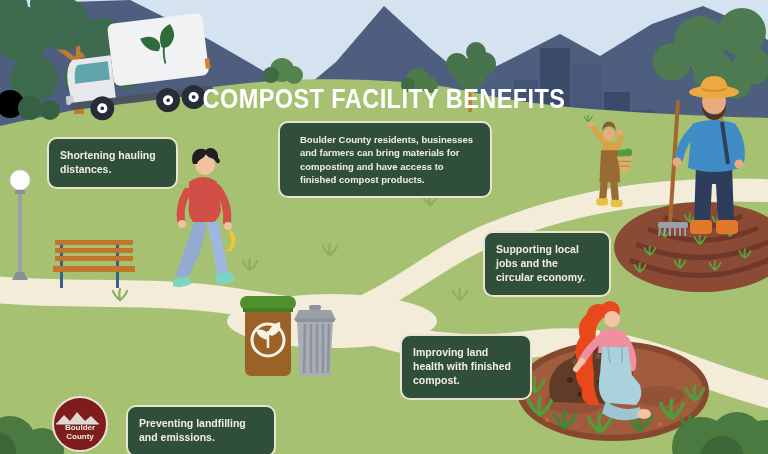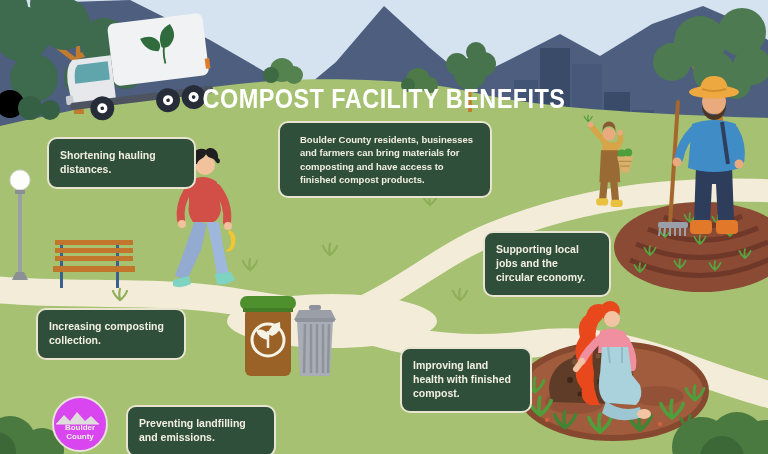--- a/index.html
+++ b/index.html
@@ -4,28 +4,28 @@
 <style>
   html,body{margin:0;padding:0;background:#ffffff;}
   .stage{position:relative;width:768px;height:454px;overflow:hidden;font-family:"Liberation Sans",sans-serif;}
   .scene{position:absolute;left:0;top:0;width:768px;height:454px;display:block;}
   .title{position:absolute;top:86px;left:0;width:768px;margin:0;text-align:center;color:#ffffff;
          font-weight:800;font-size:27px;line-height:1;letter-spacing:.5px;transform:scaleX(.87);
          font-family:"Liberation Sans",sans-serif;}
   .box{position:absolute;background:#2f4f3a;border:2px solid #e9e4d0;border-radius:10px;
        color:#f2efe2;font-weight:bold;font-size:10.5px;line-height:1.32;
        padding:10px 11px;box-sizing:border-box;font-family:"Liberation Sans",sans-serif;}
-  .b1{left:47px;top:137px;width:149px;}
+  .b1{left:47px;top:137px;width:131px;}
   .b2{left:278px;top:121px;width:214px;font-size:9.5px;line-height:1.4;padding-left:20px;}
   .b3{left:483px;top:231px;width:128px;}
   .b4{left:36px;top:308px;width:150px;}
   .b5{left:126px;top:389px;width:150px;margin-top:16px;}
-  .b6{left:400px;top:347px;width:132px;}
+  .b6{left:400px;top:334px;width:132px;}
   .logo{position:absolute;left:52px;top:396px;width:56px;height:56px;border-radius:50%;
-        background:#d946ef;border:2px solid #e6e4d6;box-sizing:border-box;overflow:hidden;}
+        background:#7f1d1d;border:2px solid #e6e4d6;box-sizing:border-box;overflow:hidden;}
   .logo svg{position:absolute;left:0;top:0;}
   .logo-text{position:absolute;left:0;top:25px;width:52px;text-align:center;color:#edf1e7;
              font-size:8px;line-height:1.15;font-weight:bold;}
 </style>
 </head>
 <body>
 
 <div class="stage">
 
   <svg class="scene" viewBox="0 0 768 454">
@@ -324,23 +324,20 @@
 
   <div class="box b1">
     <span>Shortening hauling distances.</span>
   </div>
   <div class="box b2">
     <span>Boulder County residents, businesses and farmers can bring materials for composting and have access to finished compost products.</span>
   </div>
   <div class="box b3">
     <span>Supporting local jobs and the circular economy.</span>
   </div>
-  <div class="box b4">
-    <span>Increasing composting collection.</span>
-  </div>
   <div class="box b5">
     <span>Preventing landfilling and emissions.</span>
   </div>
   <div class="box b6">
     <span>Improving land health with finished compost.</span>
   </div>
 
   <div class="logo">
     <svg width="52" height="52" viewBox="0 0 52 52">
       <path d="M2,26 L10,17 L16,23 L23,14 L31,23 L37,18 L45,26 Z" fill="#dfe5da" opacity="0.95"></path>

